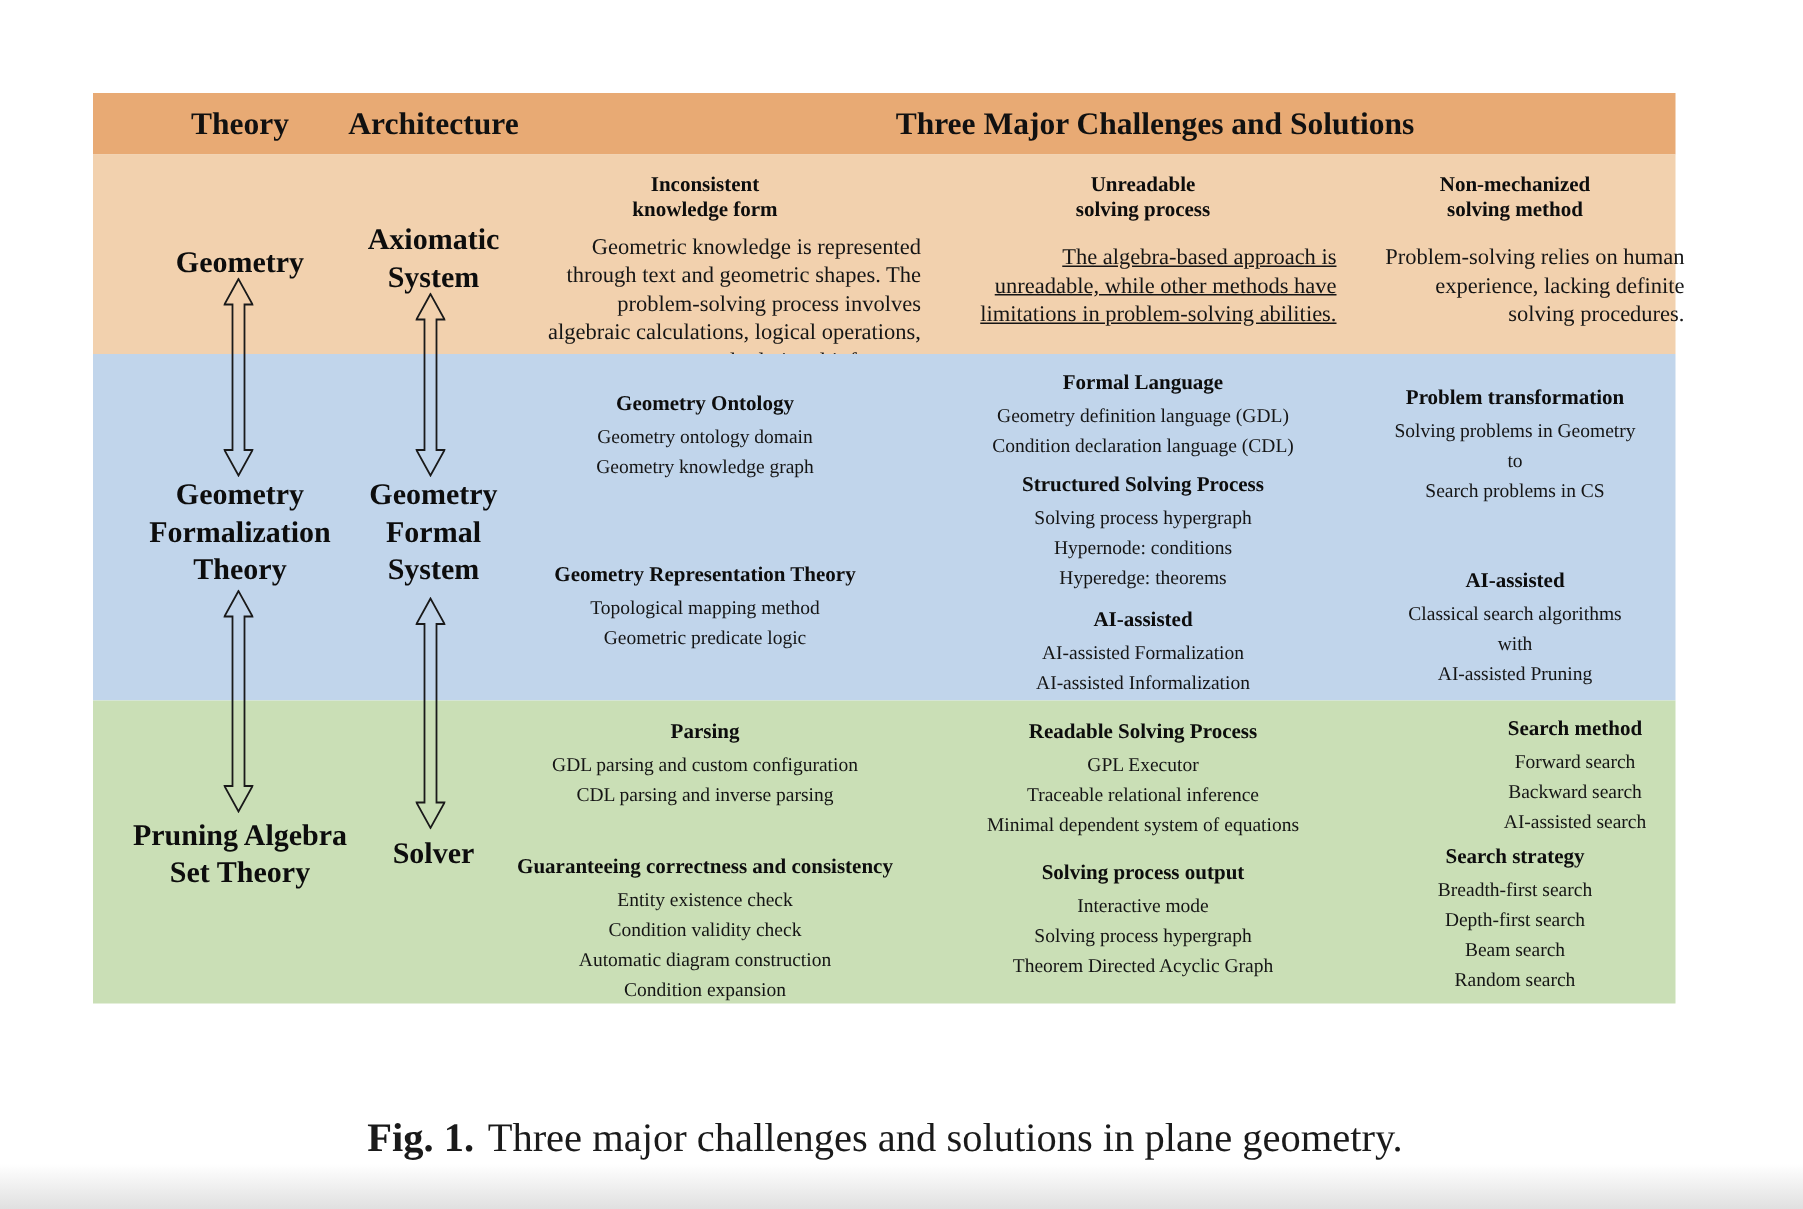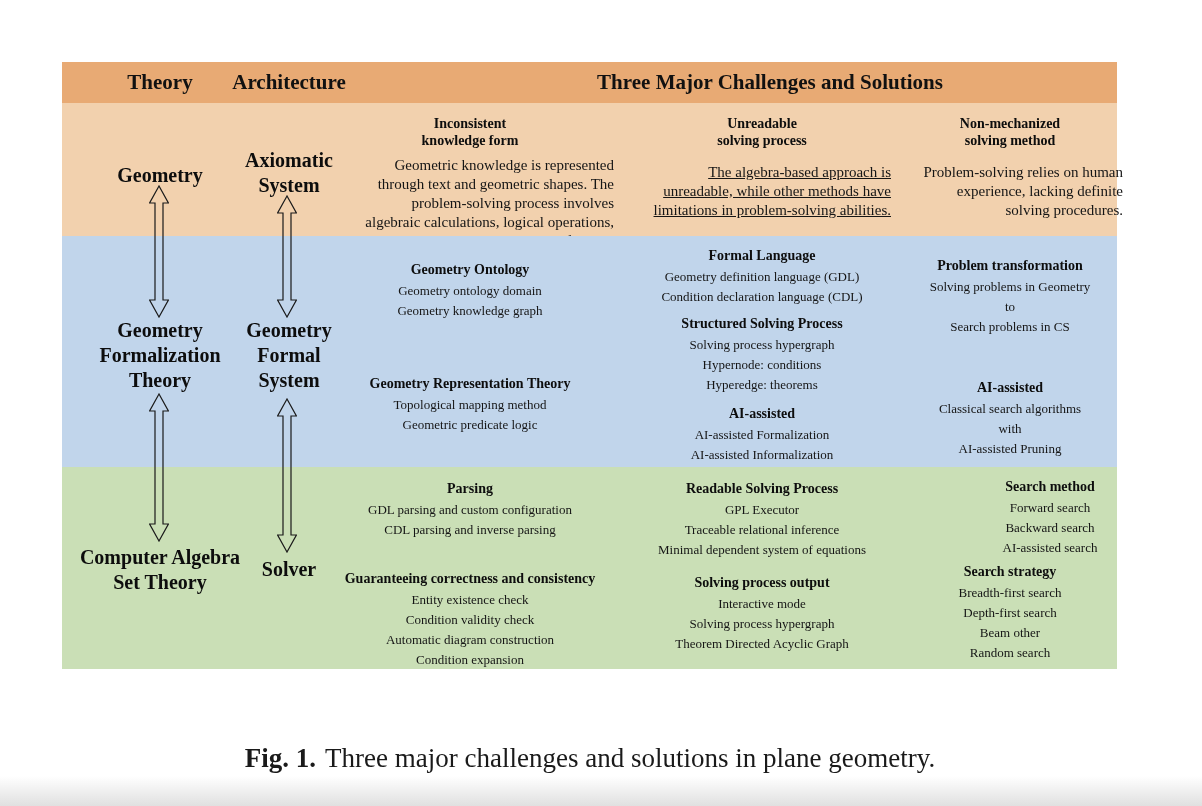--- a/index.html
+++ b/index.html
@@ -168,21 +168,21 @@
       <div class="g-items">
           <div>Classical search algorithms</div>
           <div>with</div>
           <div>AI-assisted Pruning</div>
         </div>
     </div>
   </div>
 
   <div class="band b3">
     <div class="big-label" style="left:6px; top:78px; width:184px;">
-        <div>Computer Algebra</div>
+        <div>Pruning Algebra</div>
         <div>Set Theory</div>
       </div>
     <div class="big-label" style="left:137px; top:90px; width:180px;">
         <div>Solver</div>
       </div>
 
     <div class="group" style="left:268px; top:14px; width:280px;">
       <div class="g-head">Parsing</div>
       <div class="g-items">
           <div>GDL parsing and custom configuration</div>
@@ -222,21 +222,21 @@
           <div>Forward search</div>
           <div>Backward search</div>
           <div>AI-assisted search</div>
         </div>
     </div>
     <div class="group" style="left:808px; top:97px; width:280px;">
       <div class="g-head">Search strategy</div>
       <div class="g-items">
           <div>Breadth-first search</div>
           <div>Depth-first search</div>
-          <div>Beam other</div>
+          <div>Beam search</div>
           <div>Random search</div>
         </div>
     </div>
   </div>
 
   <svg class="arrow" style="left:87px; top:123px;" width="20" height="133" viewBox="0 0 20 133">
     <path d="M10 1 L0.6 18 L6 18 L6 115 L0.6 115 L10 132 L19.4 115 L14 115 L14 18 L19.4 18 Z" fill="none" stroke="#1a1a1a" stroke-width="1.2"></path>
   </svg>
   <svg class="arrow" style="left:215px; top:133px;" width="20" height="123" viewBox="0 0 20 123">
     <path d="M10 1 L0.6 18 L6 18 L6 105 L0.6 105 L10 122 L19.4 105 L14 105 L14 18 L19.4 18 Z" fill="none" stroke="#1a1a1a" stroke-width="1.2"></path>

